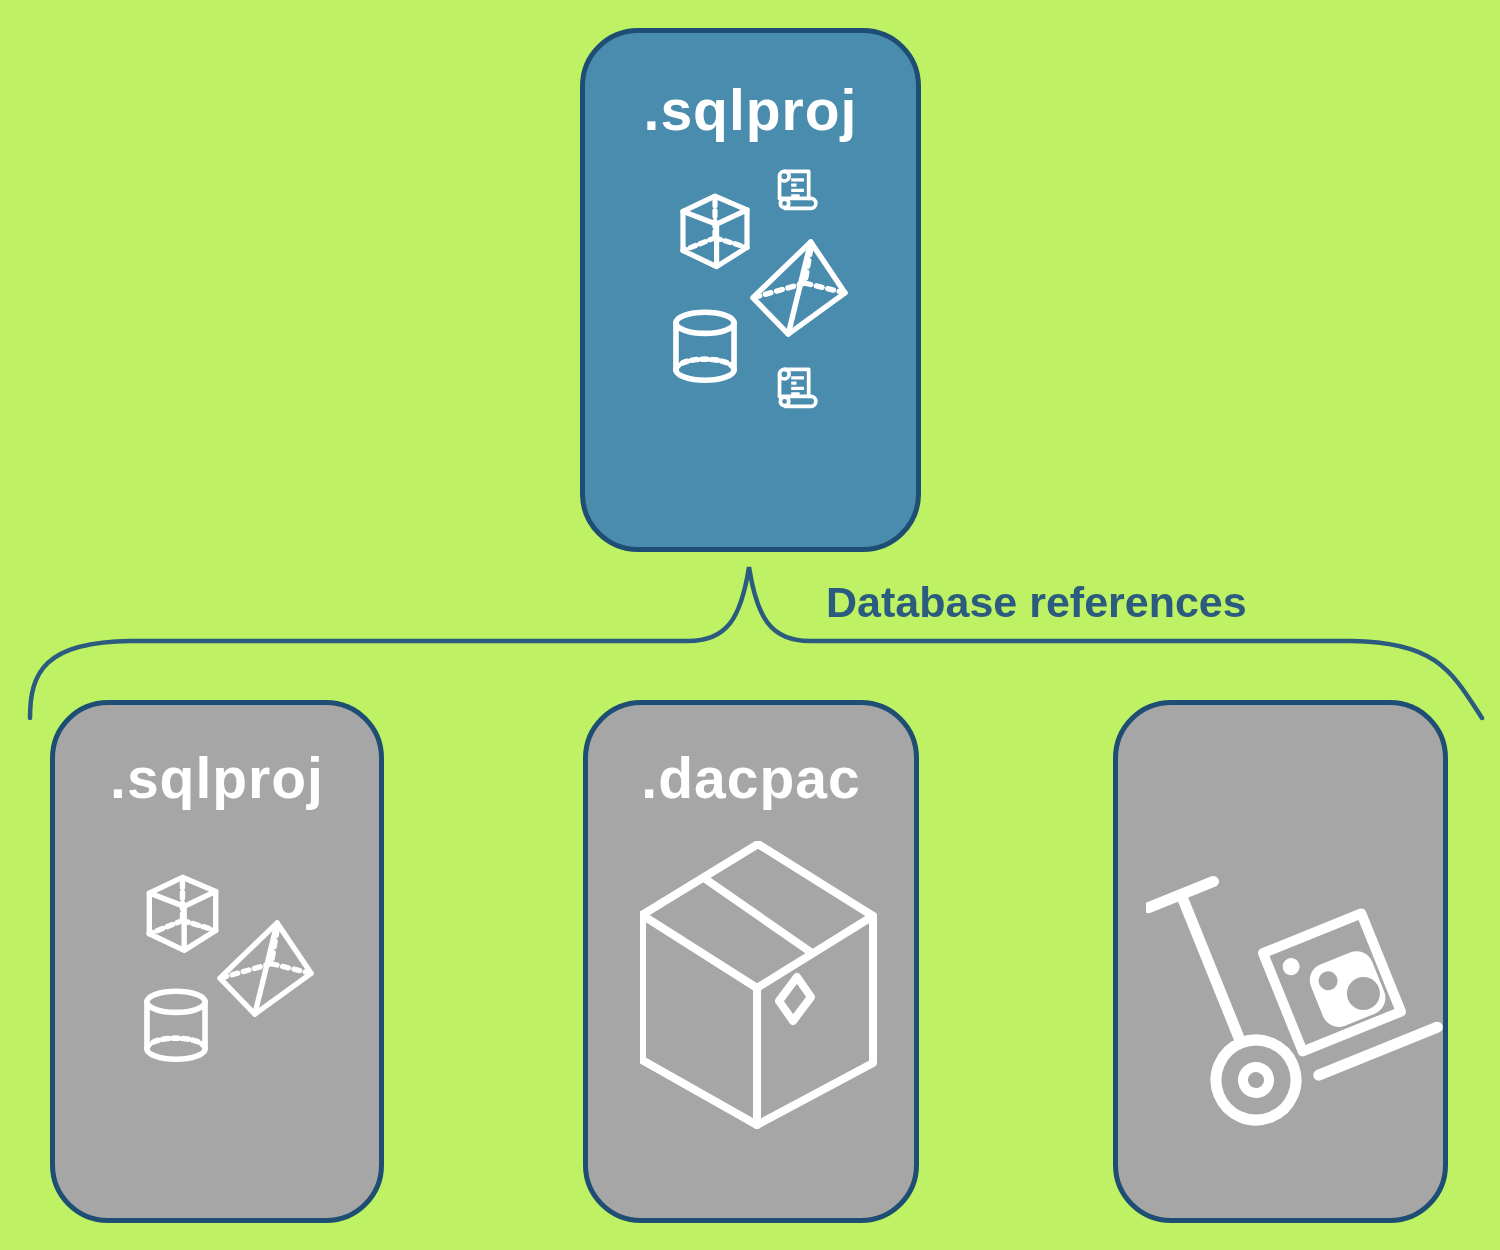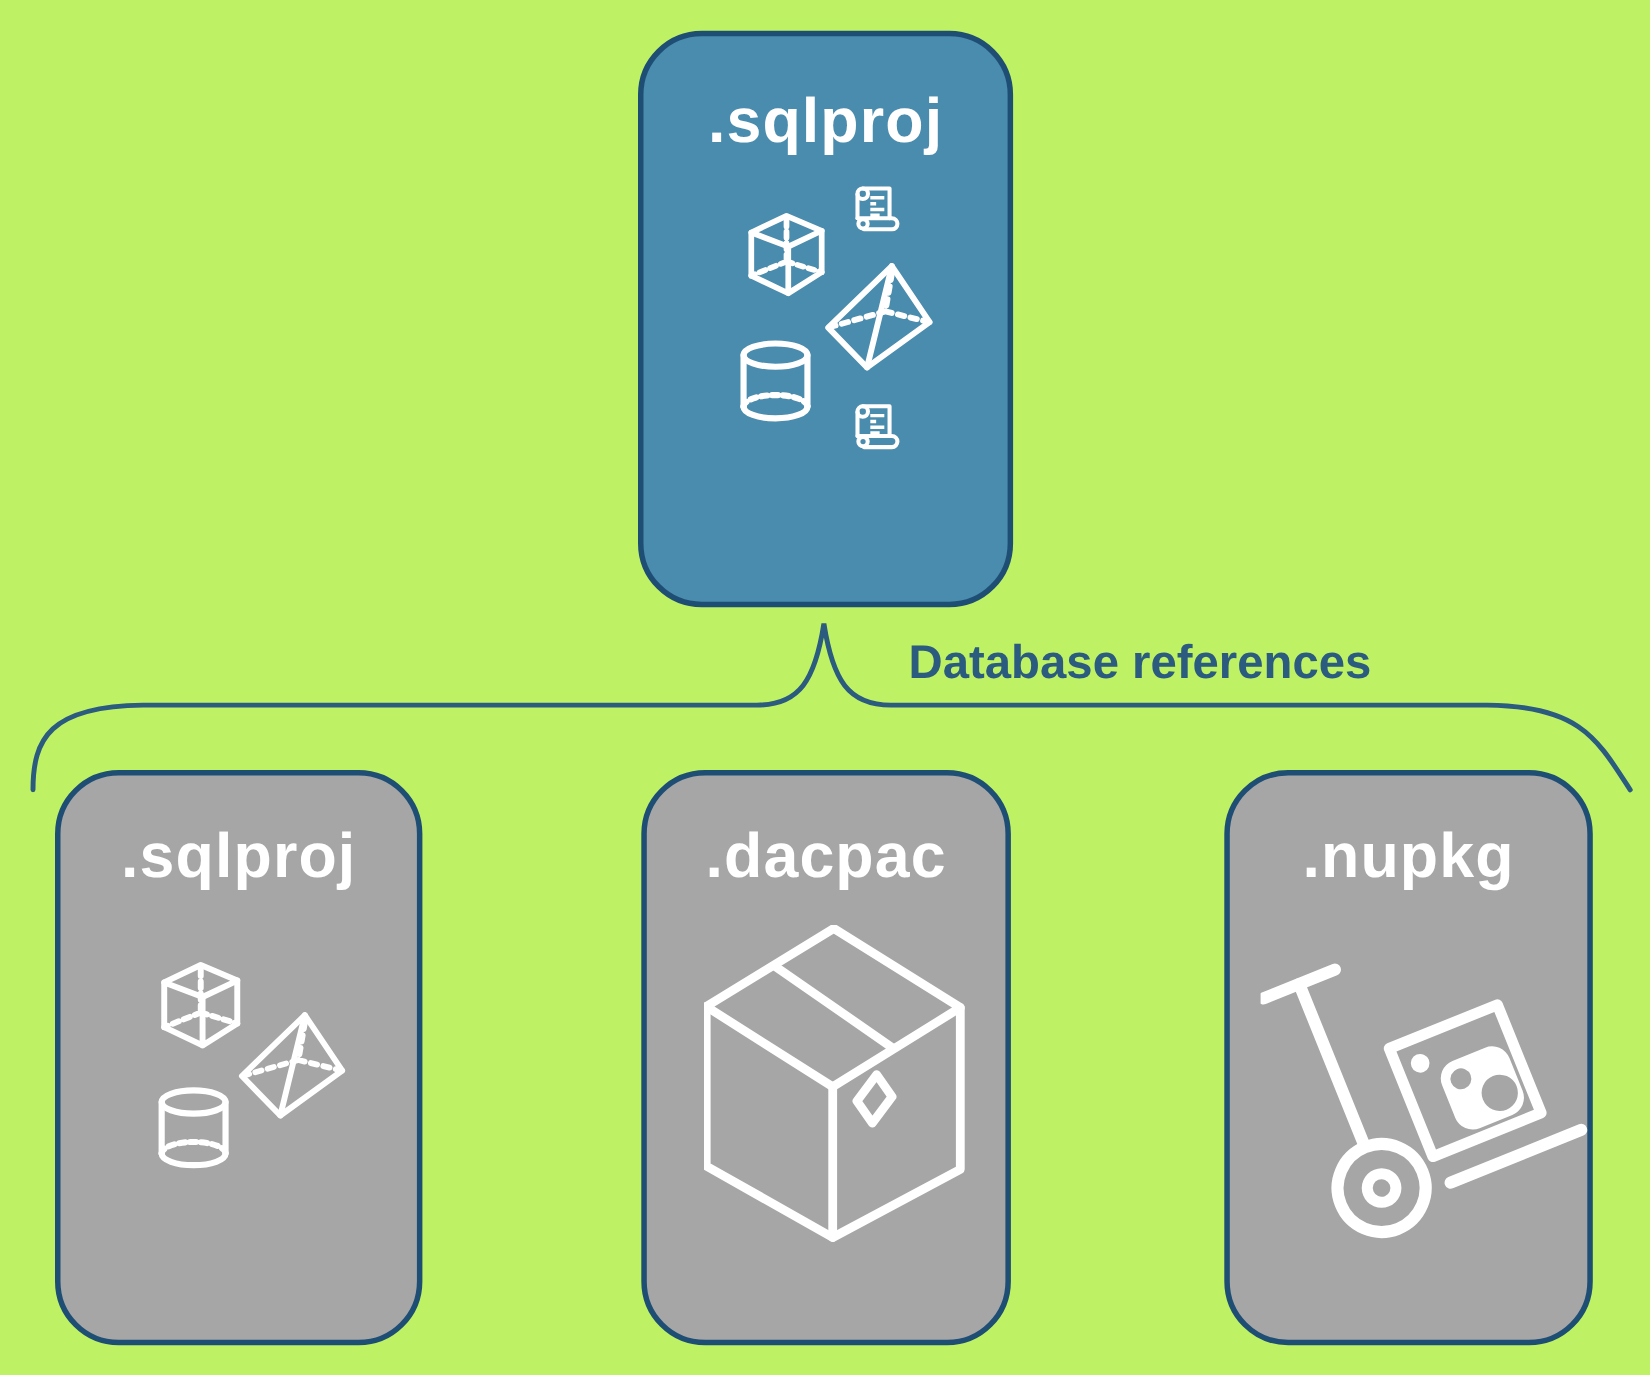--- a/index.html
+++ b/index.html
@@ -117,19 +117,18 @@
   </div>
 
   <div class="card card-child card-c2">
     <div class="card-title">.dacpac</div>
     <svg class="cluster" style="left:52px;top:136px" width="240" height="290" viewBox="0 0 240 290">
       <use href="#g-box"></use>
     </svg>
   </div>
 
   <div class="card card-child card-c3">
-    <div class="card-title">.nupkg</div>
     <svg class="cluster" style="left:28px;top:140px" width="302" height="325" viewBox="0 0 302 325">
       <use href="#g-handtruck"></use>
     </svg>
   </div>
 
 </div>
 
 </body></html>

